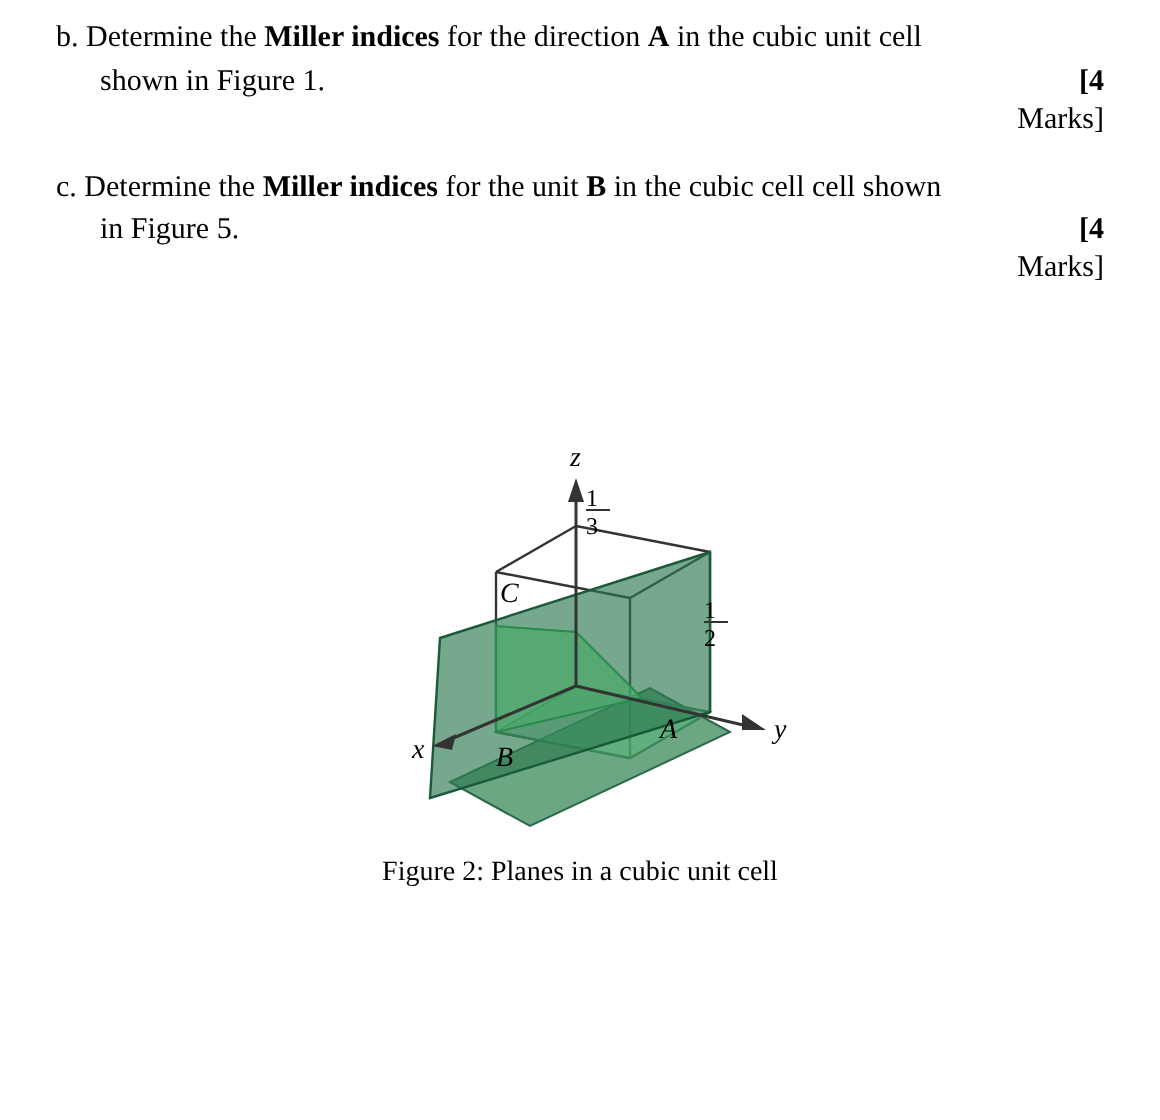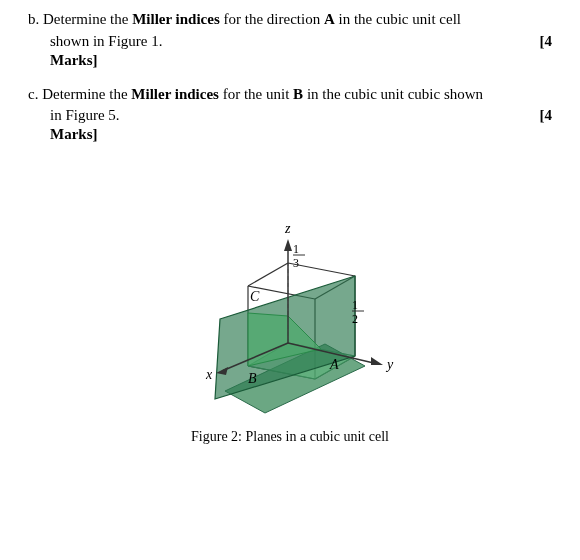--- a/index.html
+++ b/index.html
@@ -30,26 +30,27 @@
     .question-text {
       flex: 1;
       line-height: 1.5;
     }
     .marks {
       font-weight: bold;
       white-space: nowrap;
       margin-left: 10px;
     }
     .marks-label {
-      font-weight: bold;
+      font-weight: normal;
       margin-top: 2px;
       margin-bottom: 4px;
     }
     .indent {
       margin-left: 22px;
+      text-align: right;
     }
     .section-b {
       margin-bottom: 14px;
     }
     .section-c {
       margin-bottom: 8px;
     }
     .figure-container {
       display: flex;
       flex-direction: column;
@@ -79,21 +80,21 @@
     <div class="question-line indent">
       <div>shown in Figure 1.</div>
       <div class="marks">[4</div>
     </div>
     <div class="indent marks-label">Marks]</div>
   </div>
 
   <div class="section section-c">
     <div class="question-line">
       <div class="question-text">
-        <span>c. </span><span>Determine the </span><strong>Miller indices</strong><span> for the unit </span><strong>B</strong><span> in the cubic unit cubic shown</span>
+        <span>c. </span><span>Determine the </span><strong>Miller indices</strong><span> for the unit </span><strong>B</strong><span> in the cubic cell cell shown</span>
       </div>
     </div>
     <div class="question-line indent">
       <div>in Figure 5.</div>
       <div class="marks">[4</div>
     </div>
     <div class="indent marks-label">Marks]</div>
   </div>
 
   <div class="figure-container">

